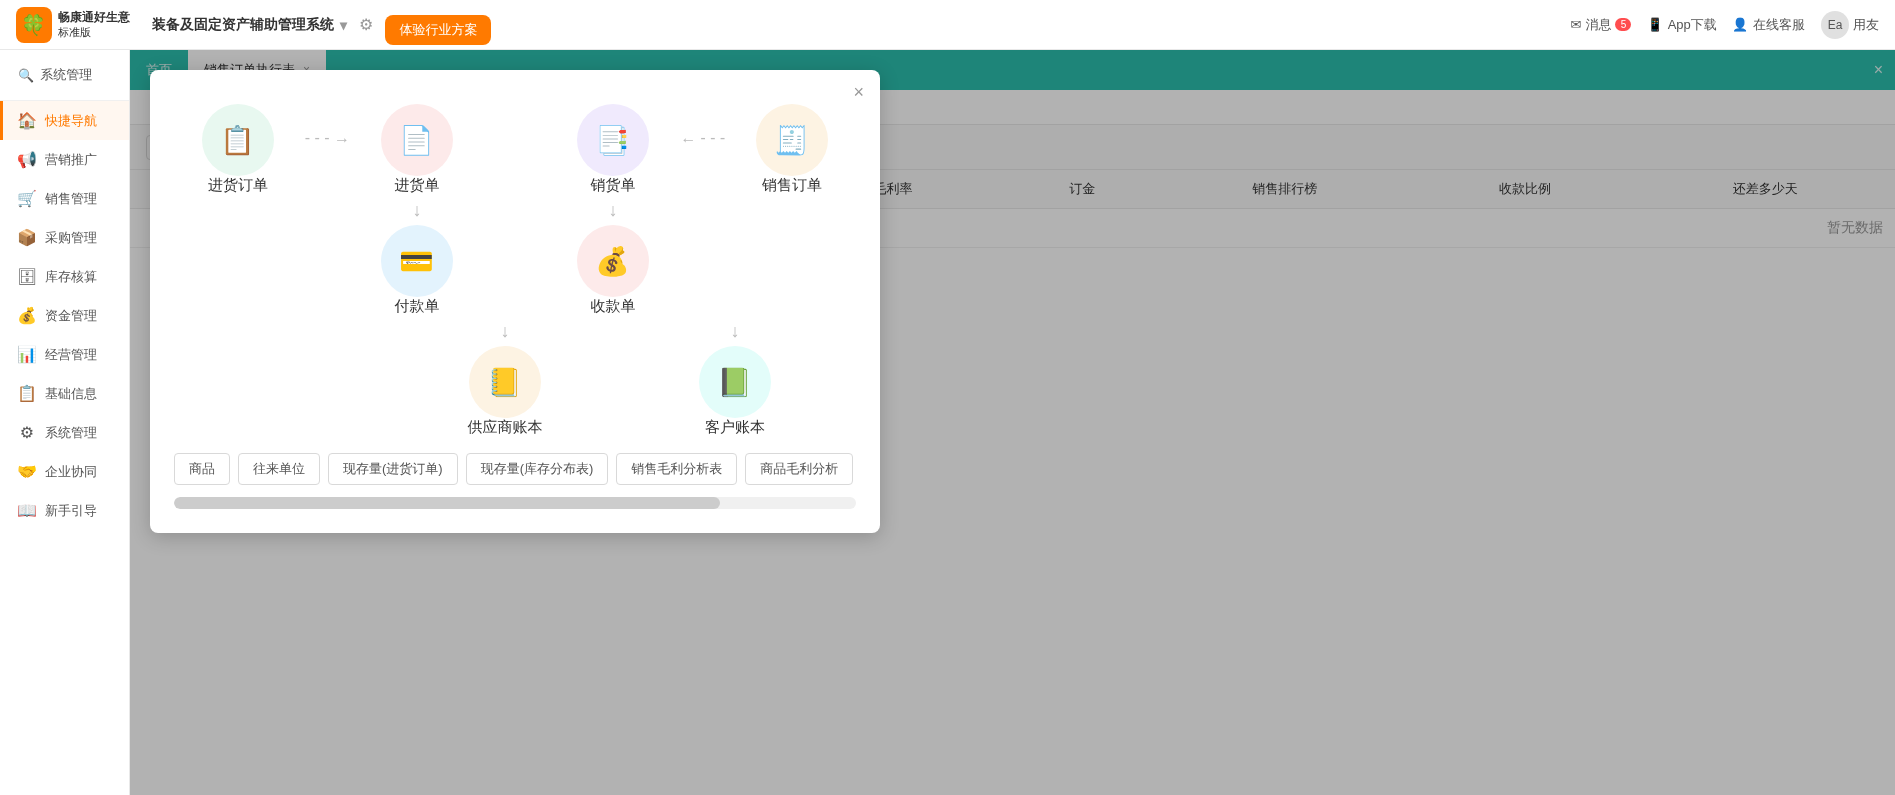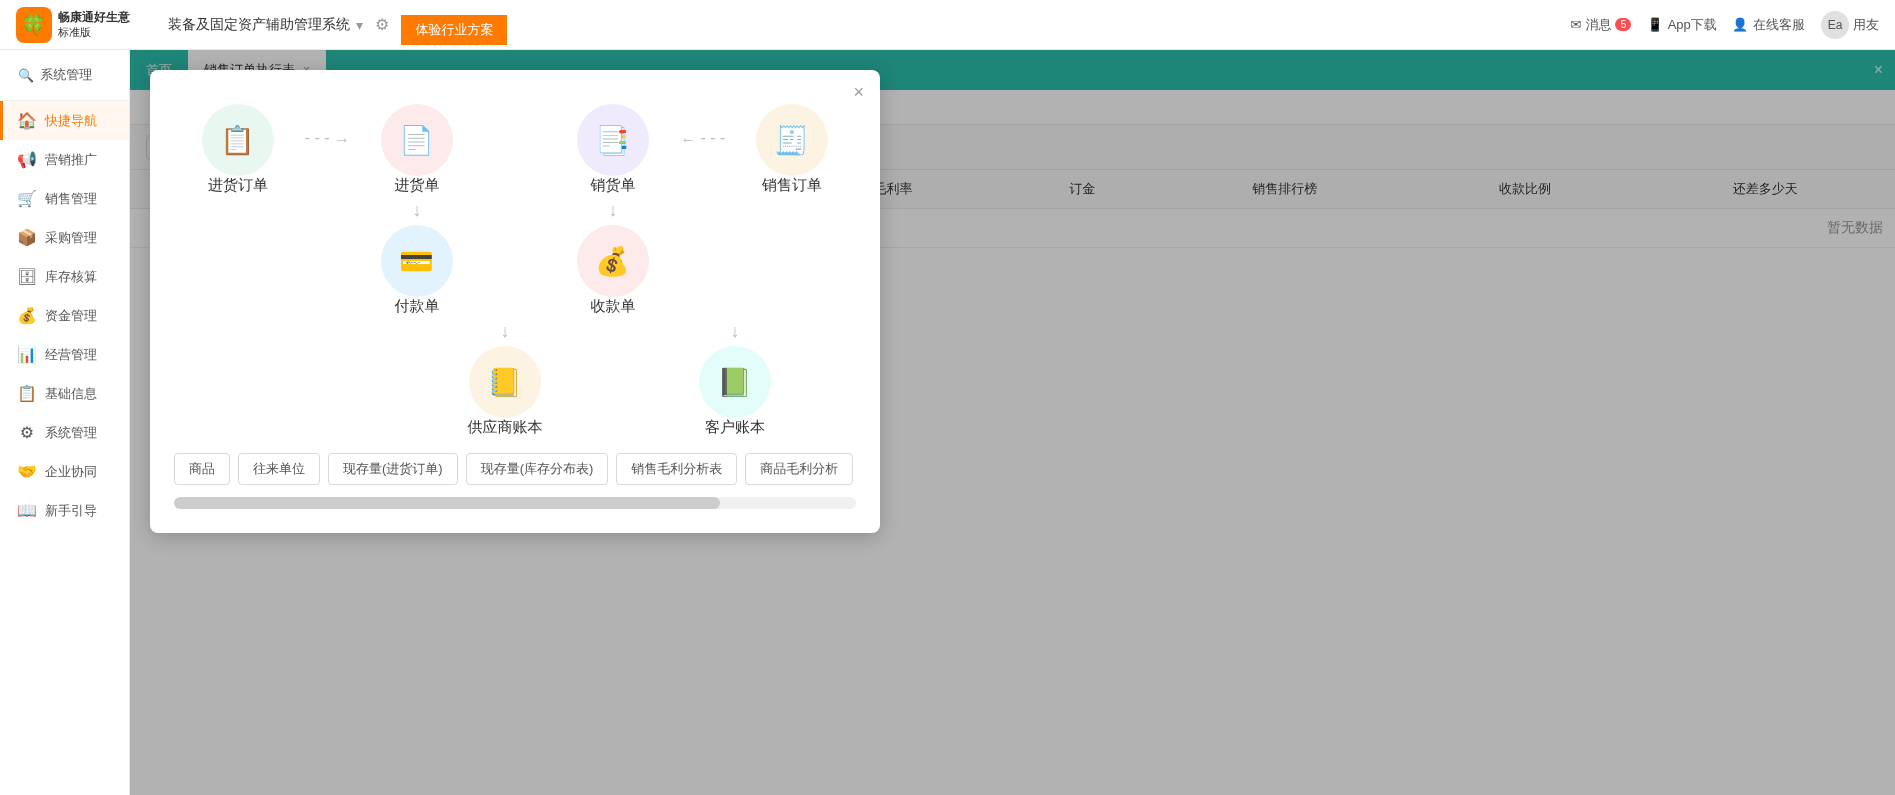--- a/index.html
+++ b/index.html
@@ -10,24 +10,24 @@
     .top-bar { display: flex; align-items: center; height: 50px; background: #fff; border-bottom: 1px solid #e8e8e8; padding: 0 16px; z-index: 100; }
     .main-area { display: flex; flex: 1; overflow: hidden; }
     .sidebar { width: 130px; background: #fff; border-right: 1px solid #e8e8e8; display: flex; flex-direction: column; flex-shrink: 0; }
     .content-area { flex: 1; display: flex; flex-direction: column; overflow: hidden; position: relative; }
 
     
     .logo-area { display: flex; align-items: center; width: 130px; flex-shrink: 0; }
     .logo-icon { width: 36px; height: 36px; background: #ff7a00; border-radius: 8px; display: flex; align-items: center; justify-content: center; color: white; font-size: 20px; margin-right: 6px; }
     .logo-text { font-size: 11px; color: #333; line-height: 1.3; }
     .logo-text .main { font-weight: bold; font-size: 12px; }
-    .system-title { display: flex; align-items: center; color: #333; font-size: 14px; font-weight: normal; margin-left: 22px; justify-content: flex-end; }
+    .system-title { display: flex; align-items: center; color: #333; font-size: 14px; font-weight: bold; margin-left: 6px; justify-content: flex-end; }
     .system-title .dropdown-arrow { margin-left: 6px; color: #999; cursor: pointer; }
     .settings-icon { margin-left: 12px; color: #999; cursor: pointer; font-size: 16px; }
-    .trial-btn { margin-left: 12px; background: #ff7a00; color: white; border: none; border-radius: 0; padding: 6px 14px; cursor: pointer; font-size: 13px; margin-top: 11px; }
+    .trial-btn { margin-left: 12px; background: #ff7a00; color: white; border: none; border-radius: 8px; padding: 6px 14px; cursor: pointer; font-size: 13px; margin-top: 11px; }
     .top-right { margin-left: auto; display: flex; align-items: center; gap: 16px; }
     .top-right-item { display: flex; align-items: center; gap: 4px; color: #555; cursor: pointer; font-size: 13px; }
     .badge { background: #ff4d4f; color: white; border-radius: 10px; font-size: 10px; padding: 1px 5px; min-width: 16px; text-align: center; }
     .avatar { width: 28px; height: 28px; background: #e0e0e0; border-radius: 50%; display: flex; align-items: center; justify-content: center; font-size: 12px; }
 
     
     .tab-bar { display: flex; align-items: center; background: #2bbfae; height: 40px; padding: 0 0; }
     .tab-item { padding: 0 16px; height: 40px; display: flex; align-items: center; cursor: pointer; color: rgba(255,255,255,0.85); font-size: 13px; position: relative; }
     .tab-item.active { background: #fff; color: #333; }
     .tab-item .tab-close { margin-left: 8px; font-size: 12px; color: #999; cursor: pointer; }

